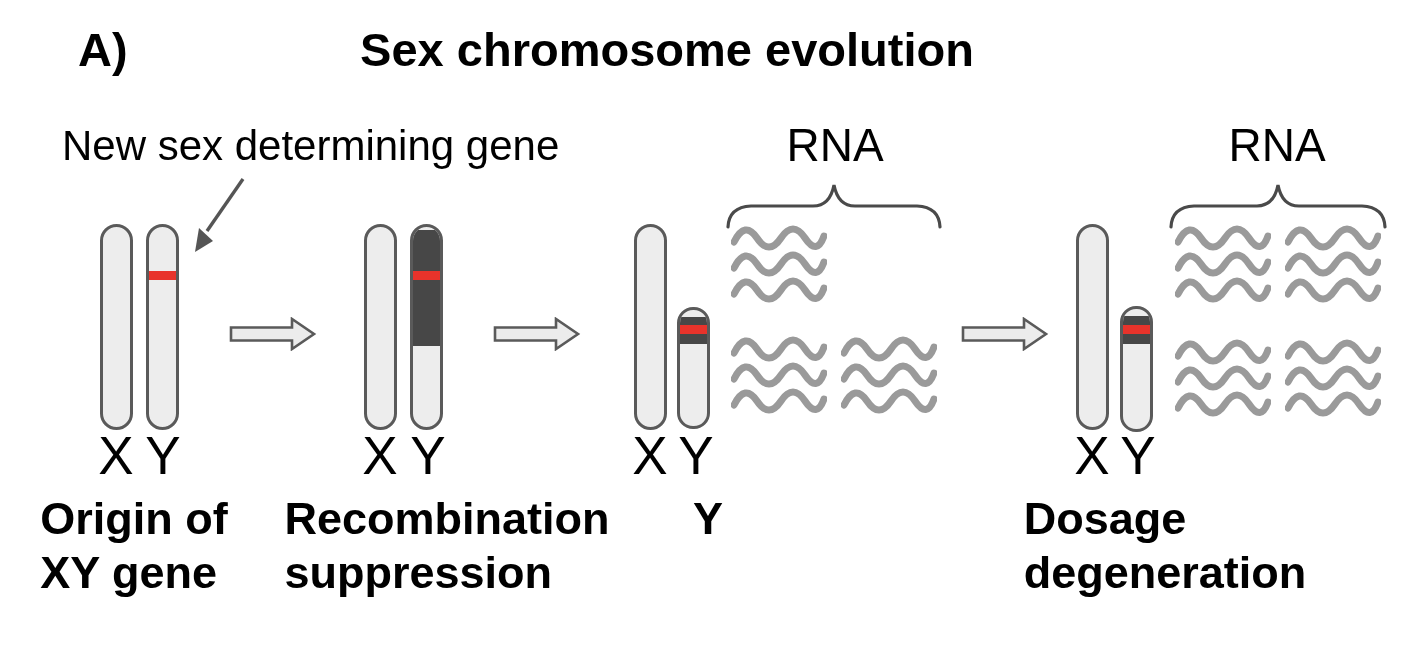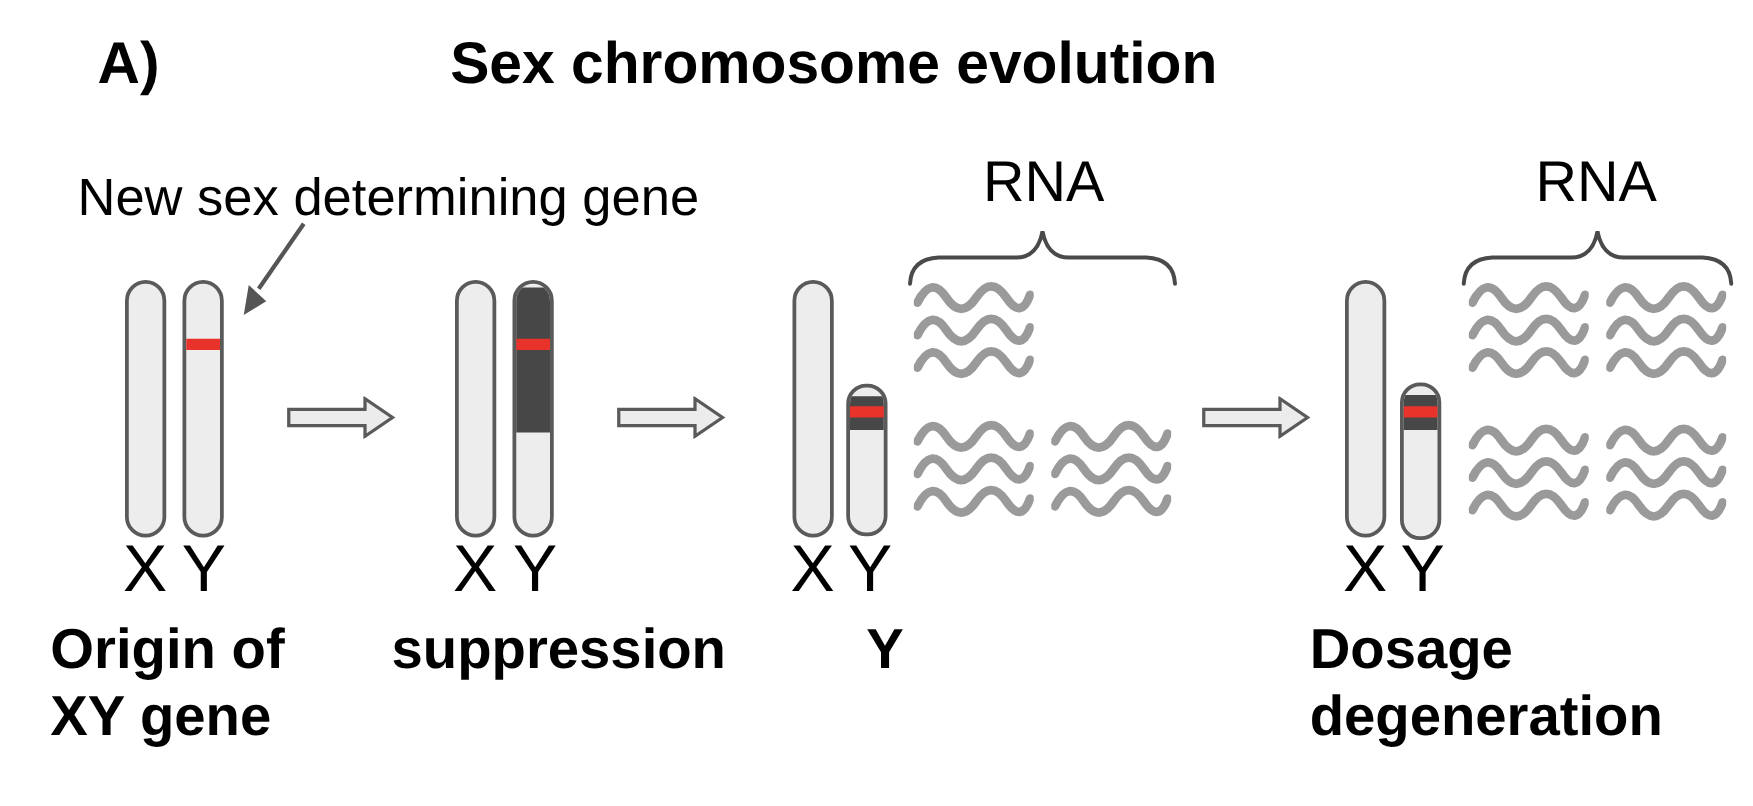--- a/index.html
+++ b/index.html
@@ -3,21 +3,21 @@
 <meta charset="utf-8">
 <style>
   html,body{margin:0;padding:0;background:#ffffff;}
   .canvas{
     position:relative;width:1402px;height:645px;background:#ffffff;
     font-family:"Liberation Sans", sans-serif;color:#000;overflow:hidden;
   }
   .panel-label{position:absolute;left:78px;top:22px;font-size:47px;font-weight:bold;}
   .fig-title{position:absolute;left:667px;top:22px;transform:translateX(-50%);
     font-size:47px;font-weight:bold;white-space:nowrap;}
-  .annotation{position:absolute;left:62px;top:122px;font-size:42px;white-space:nowrap;margin-top:12px;}
+  .annotation{position:absolute;left:62px;top:122px;font-size:42px;white-space:nowrap;}
   .chrom{position:absolute;width:33px;height:206px;top:224px;background:#ededed;
     border:3px solid #5a5a5a;border-radius:17px;box-sizing:border-box;overflow:hidden;}
   .chrom.short{height:122px;border-radius:16px;}
   .seg-dark{position:absolute;left:-4px;right:-4px;background:#474747;}
   .seg-red{position:absolute;left:-4px;right:-4px;background:#e8332b;}
   .xy-label{position:absolute;top:428px;transform:translateX(-50%);
     font-size:53px;line-height:56px;}
   .caption{position:absolute;top:492px;transform:translateX(-50%);
     font-size:45px;font-weight:bold;line-height:54px;white-space:nowrap;}
   .rna-label{position:absolute;top:118px;transform:translateX(-50%);font-size:46px;}
@@ -59,20 +59,21 @@
   </svg>
 
   <div class="chrom" style="left:364px"></div>
   <div class="chrom" style="left:410px">
     <div class="seg-dark" style="top:3px;height:116px"></div>
     <div class="seg-red" style="top:44px;height:9px"></div>
   </div>
   <div class="xy-label" style="left:380px">X</div>
   <div class="xy-label" style="left:428px">Y</div>
   <div class="caption" style="left:447px">
+    <div>Recombination</div>
     <div>suppression</div>
   </div>
 
   <svg class="abs" style="left:493px;top:317px" width="88" height="34" viewBox="0 0 88 34">
     <path class="block-arrow" d="M2,10.5 L63,10.5 L63,2 L85,17 L63,32 L63,23.5 L2,23.5 Z"></path>
   </svg>
 
   <div class="chrom" style="left:634px"></div>
   <div class="chrom short" style="left:677px;top:307px">
     <div class="seg-dark" style="top:7px;height:27px"></div>
@@ -109,21 +110,21 @@
     <path class="block-arrow" d="M2,10.5 L63,10.5 L63,2 L85,17 L63,32 L63,23.5 L2,23.5 Z"></path>
   </svg>
 
   <div class="chrom" style="left:1076px"></div>
   <div class="chrom short" style="left:1120px;top:306px;height:126px">
     <div class="seg-dark" style="top:7px;height:28px"></div>
     <div class="seg-red" style="top:16px;height:9px"></div>
   </div>
   <div class="xy-label" style="left:1092px">X</div>
   <div class="xy-label" style="left:1138px">Y</div>
-  <div class="caption" style="left:1189px">
+  <div class="caption" style="left:1165px">
     <div>Dosage</div>
     <div>degeneration</div>
   </div>
 
   <div class="rna-label" style="left:1277px">RNA</div>
   <svg class="abs" style="left:1168px;top:174px" width="220" height="56" viewBox="0 0 220 56">
     <path class="brace" d="M3,53 Q4,33 26,32 L89,32 Q106,32 110,11 Q114,32 131,32 L194,32 Q216,33 217,53"></path>
   </svg>
 
   <svg class="abs" style="left:1175px;top:220px" width="96" height="86" viewBox="0 0 96 86">

